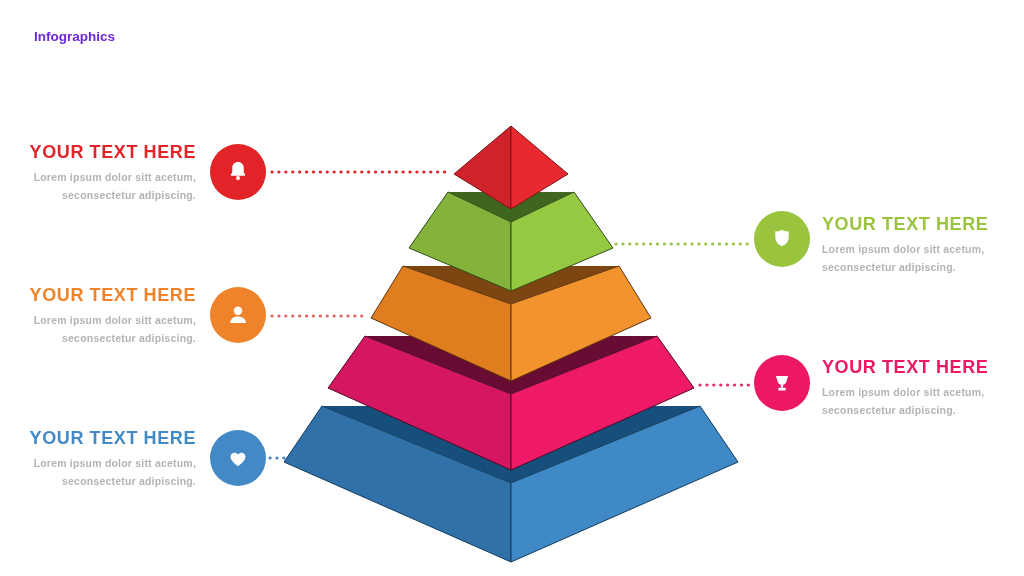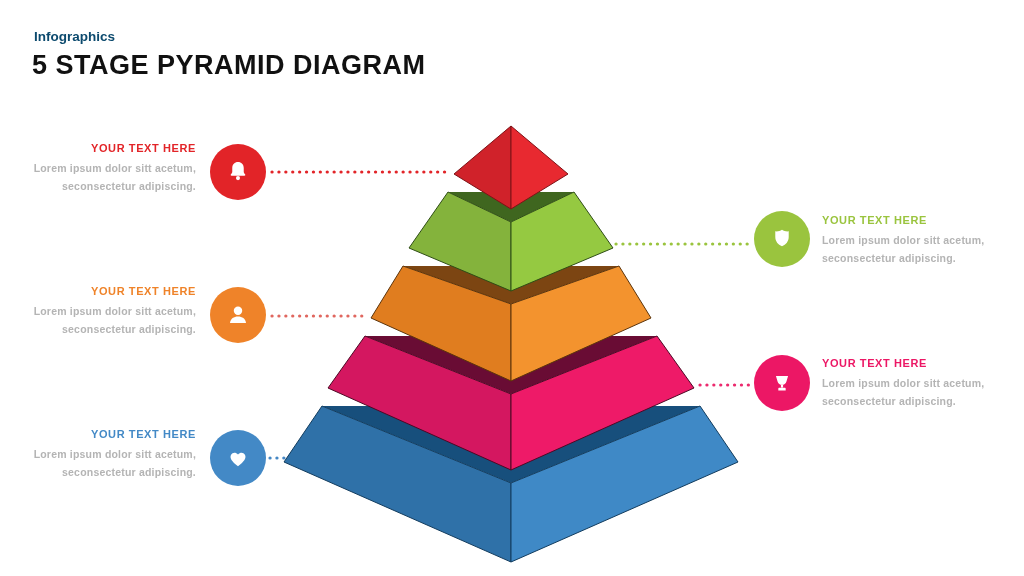--- a/index.html
+++ b/index.html
@@ -1,44 +1,43 @@
 <!DOCTYPE html>
 <html><head>
 <meta charset="utf-8">
 <style>
   html,body{margin:0;padding:0;background:#ffffff;}
   .canvas{position:relative;width:1024px;height:576px;background:#ffffff;overflow:hidden;
           font-family:"Liberation Sans",sans-serif;}
-  .eyebrow{position:absolute;left:34px;top:29px;font-size:13.5px;font-weight:bold;color:#0c4a6e;}
+  .eyebrow{position:absolute;left:34px;top:29px;font-size:13.5px;font-weight:bold;color:#6d28d9;}
   .page-title{position:absolute;left:32px;top:50px;margin:0;font-size:27px;font-weight:bold;
               letter-spacing:0.5px;color:#111111;}
   #diagram-svg{position:absolute;left:0;top:0;width:1024px;height:576px;}
   .item{position:absolute;inset:0;pointer-events:none;}
   .badge{position:absolute;width:56px;height:56px;border-radius:50%;
          display:flex;align-items:center;justify-content:center;}
   .badge svg{width:26px;height:26px;display:block;}
   .txt{position:absolute;width:190px;}
   .txt.align-right{text-align:right;}
   .txt.align-left{text-align:left;}
-  .item-title{font-size:11px;font-weight:bold;letter-spacing:0.6px;margin-bottom:5px;}
+  .item-title{font-size:18px;font-weight:bold;letter-spacing:0.6px;margin-bottom:5px;}
   .item-line{font-size:10.5px;line-height:18px;color:#b4b4b4;letter-spacing:0.2px;font-weight:bold;}
   
   .item-0 .badge{left:210px;top:144px;}  .item-0 .txt{left:6px;top:142px;}
   .item-1 .badge{left:754px;top:211px;}  .item-1 .txt{left:822px;top:214px;}
   .item-2 .badge{left:210px;top:287px;}  .item-2 .txt{left:6px;top:285px;}
   .item-3 .badge{left:754px;top:355px;}  .item-3 .txt{left:822px;top:357px;}
   .item-4 .badge{left:210px;top:430px;}  .item-4 .txt{left:6px;top:428px;}
 </style>
 </head>
 <body>
 
 <div class="canvas">
 
   <div class="eyebrow">Infographics</div>
-  <h1 class="page-title">5 STAGE PYRAMID DIAGRAM</h1>
 
   <svg id="diagram-svg" viewBox="0 0 1024 576" xmlns="http://www.w3.org/2000/svg">
     <g id="connector-lines">
         <line x1="272" x2="450" y1="172" y2="172" stroke="#e22428" stroke-width="3.2" stroke-linecap="round" stroke-dasharray="0.1 6.8"></line>
         <line x1="616" x2="750" y1="244" y2="244" stroke="#9ac43e" stroke-width="3.2" stroke-linecap="round" stroke-dasharray="0.1 6.8"></line>
         <line x1="272" x2="366" y1="316" y2="316" stroke="#e0675f" stroke-width="3.2" stroke-linecap="round" stroke-dasharray="0.1 6.8"></line>
         <line x1="700" x2="750" y1="385" y2="385" stroke="#ec2a6e" stroke-width="3.2" stroke-linecap="round" stroke-dasharray="0.1 6.8"></line>
         <line x1="270" x2="292" y1="458" y2="458" stroke="#4587c4" stroke-width="3.2" stroke-linecap="round" stroke-dasharray="0.1 6.8"></line>
       </g>
     <g id="pyramid-layers">

